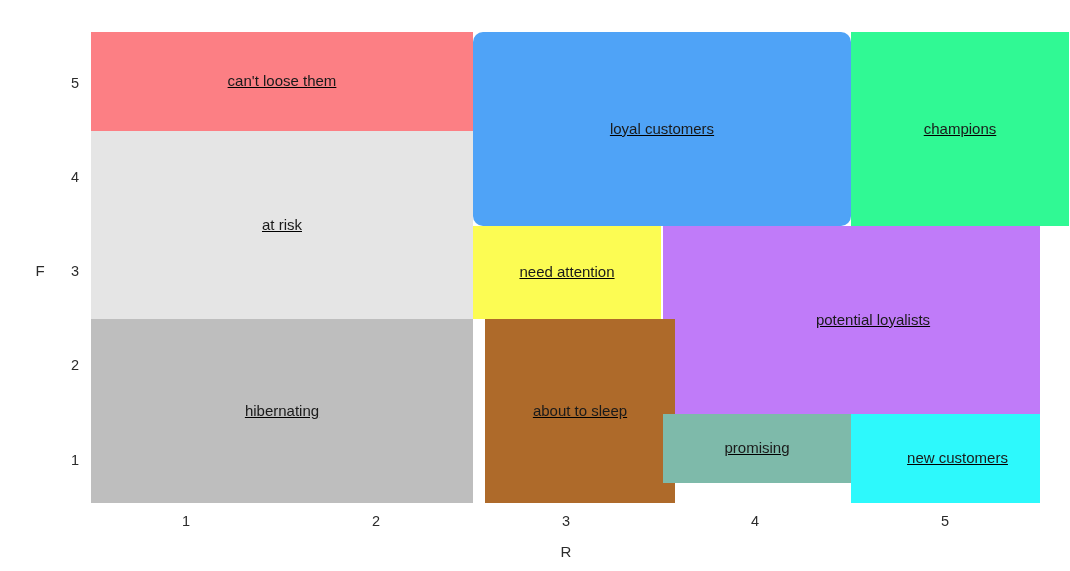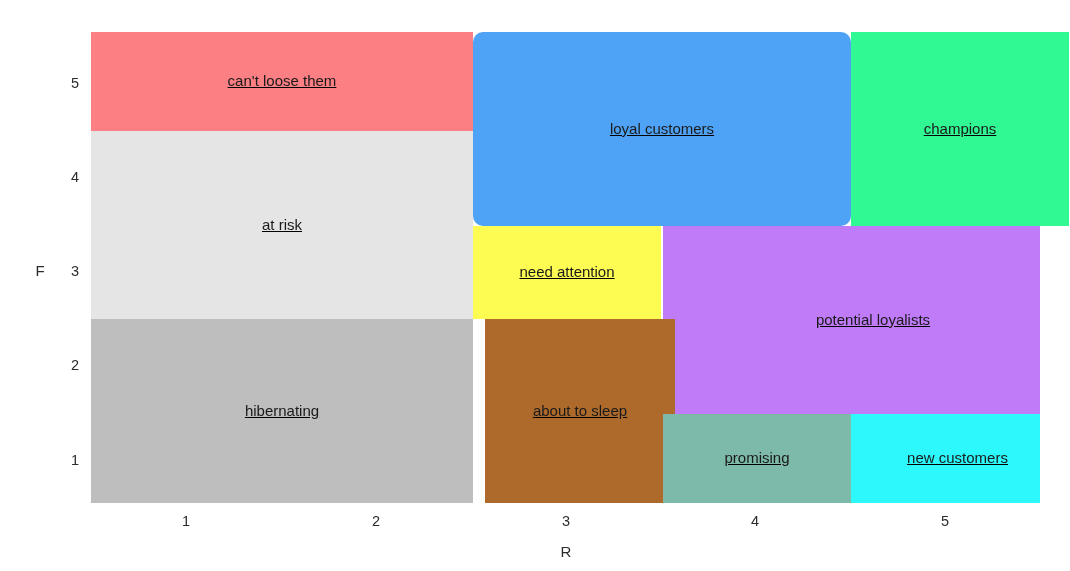--- a/index.html
+++ b/index.html
@@ -100,21 +100,21 @@
     </div>
 
     <div class="segment" style="left:572px; top:194px; width:377px; height:188px; background:#C07BF9;padding-left:43px;">
       <span class="segment-label">potential loyalists</span>
     </div>
 
     <div class="segment" style="left:382px; top:287px; width:190px; height:184px; background:#AE6A2A;margin-left:12px;">
       <span class="segment-label">about to sleep</span>
     </div>
 
-    <div class="segment" style="left:572px; top:382px; width:188px; height:89px; background:#7EBAAA;">
+    <div class="segment" style="left:572px; top:382px; width:188px; height:69px; background:#7EBAAA;">
       <span class="segment-label">promising</span>
     </div>
 
     <div class="segment" style="left:760px; top:382px; width:189px; height:89px; background:#2DF9FC;padding-left:24px;">
       <span class="segment-label">new customers</span>
     </div>
 
   </div>
 
   <div class="tick-label ytick" style="left:57px; top:75px;">5</div>

